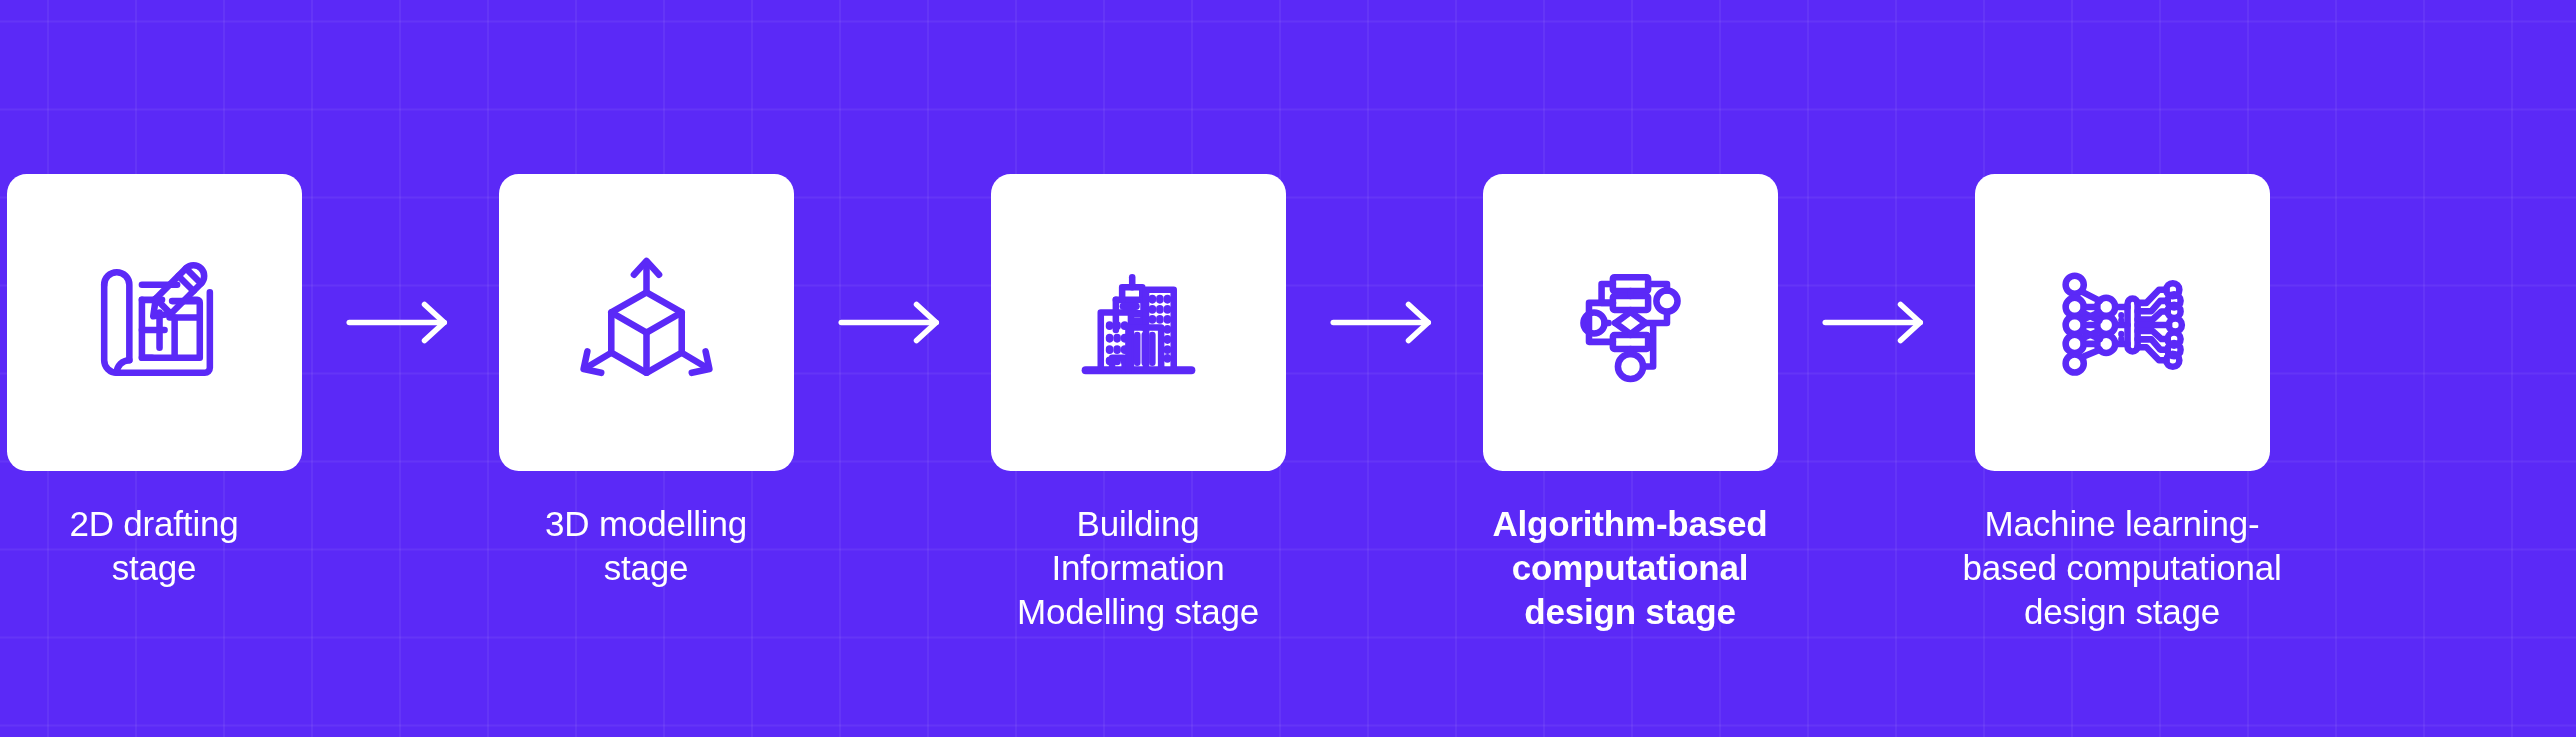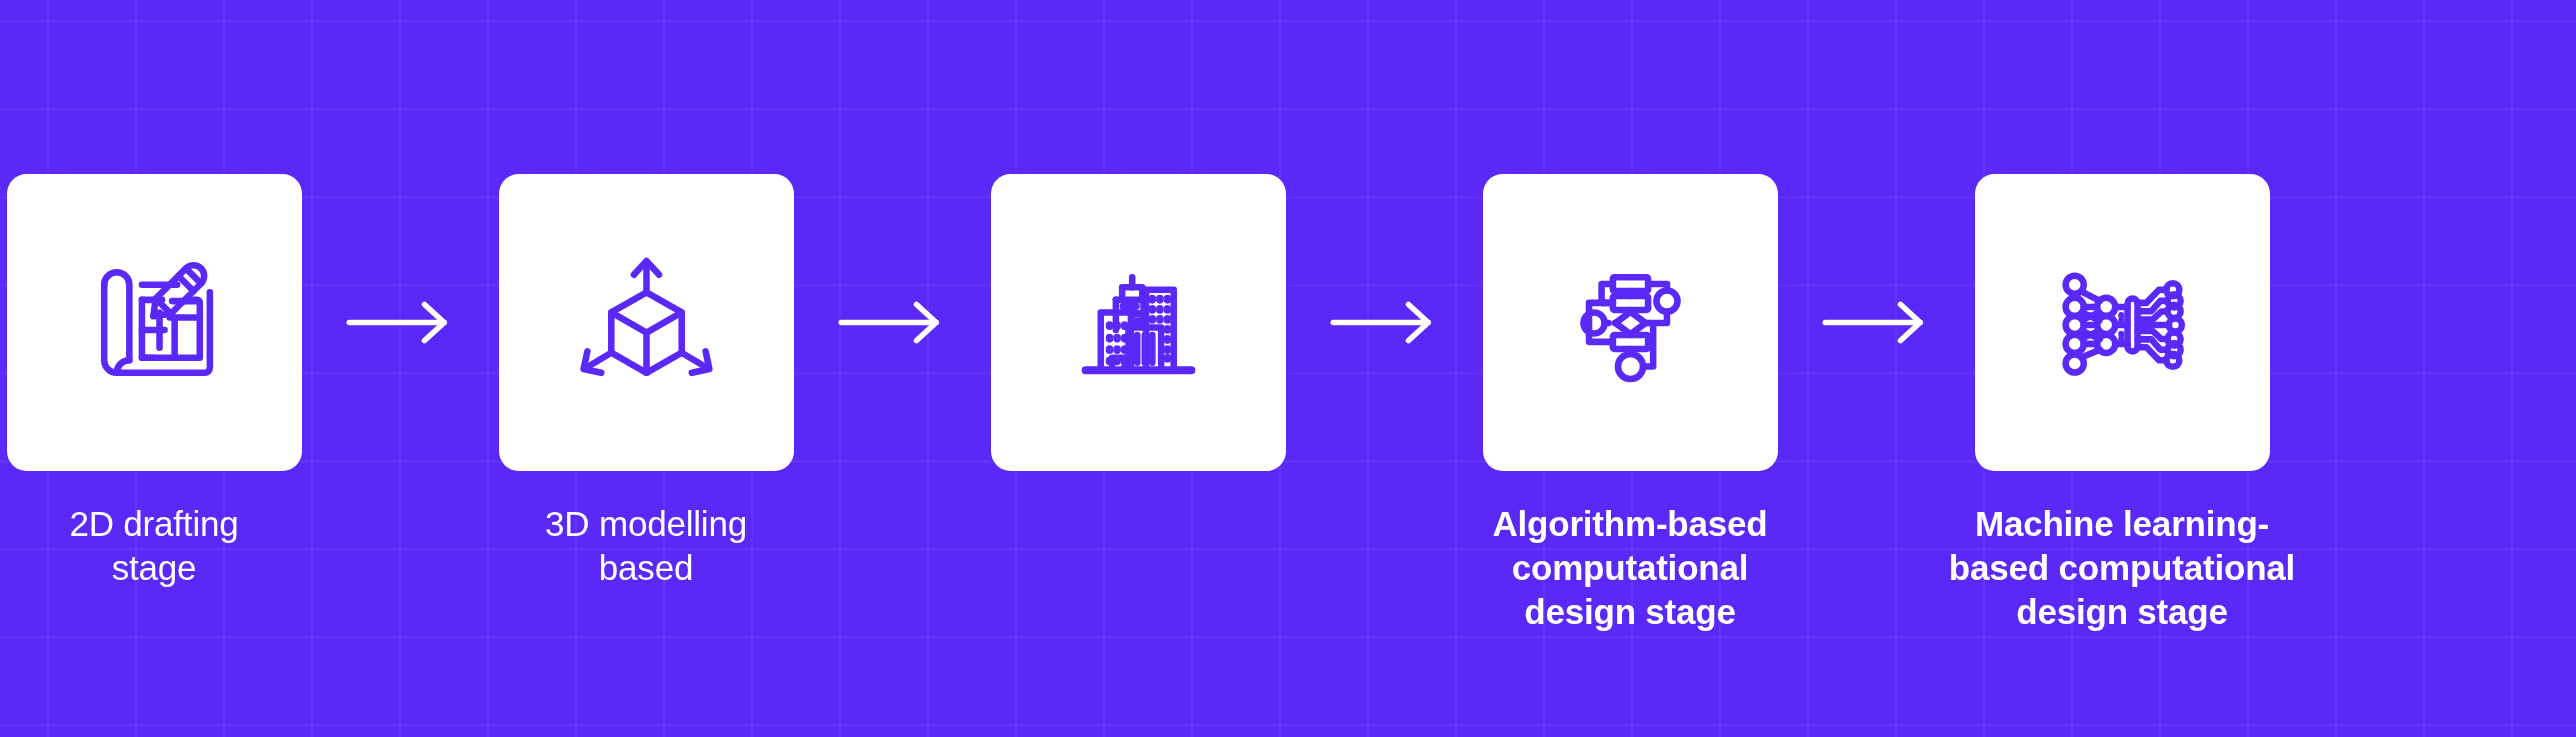--- a/index.html
+++ b/index.html
@@ -73,21 +73,21 @@
     text-align: center;
     color: #ffffff;
     font-size: 35px;
     line-height: 1.26;
     font-weight: 400;
     letter-spacing: -0.2px;
     white-space: pre-line;
   }
   
   .step.wide .step-label { width: 353px; font-weight: bold; }
-  .step.widest .step-label { width: 394px; font-weight: bold; }
+  .step.widest .step-label { width: 394px; }
 
   .connector {
     flex: 0 0 197px;
     width: 197px;
     height: 297px;
     display: flex;
     align-items: center;
     justify-content: center;
   }
   .connector svg {
@@ -152,21 +152,21 @@
           <path d="M27 13 L32 7.5 L37 13"></path>
 
           <path d="M18 44 L8 50"></path>
           <path d="M8.5 43.5 L7 50.5 L14 52"></path>
 
           <path d="M46 44 L56 50"></path>
           <path d="M55.5 43.5 L57 50.5 L50 52"></path>
         </svg>
       </div>
       <div class="step-label">3D modelling
-based</div>
+stage</div>
     </div>
 
     <div class="connector">
       <svg viewBox="0 0 66 26" fill="none" stroke="#ffffff" stroke-width="3.4" stroke-linecap="round" stroke-linejoin="round">
         <path d="M2 13 H60"></path>
         <path d="M48 2 L60 13 L48 24"></path>
       </svg>
     </div>
 
     <div class="step">
@@ -222,20 +222,23 @@
               <path d="M43.5 42.5 v0.5"></path>
             <path d="M43.5 46 v0.5"></path>
           </g>
 
           <path d="M28 51 V34 H41 V51"></path>
           <path d="M31.5 37 V48"></path>
           <path d="M34.5 37 V48"></path>
           <path d="M37.5 37 V48"></path>
         </svg>
       </div>
+      <div class="step-label">Building
+Information
+Modelling stage</div>
     </div>
 
     <div class="connector">
       <svg viewBox="0 0 66 26" fill="none" stroke="#ffffff" stroke-width="3.4" stroke-linecap="round" stroke-linejoin="round">
         <path d="M2 13 H60"></path>
         <path d="M48 2 L60 13 L48 24"></path>
       </svg>
     </div>
 
     <div class="step wide">

